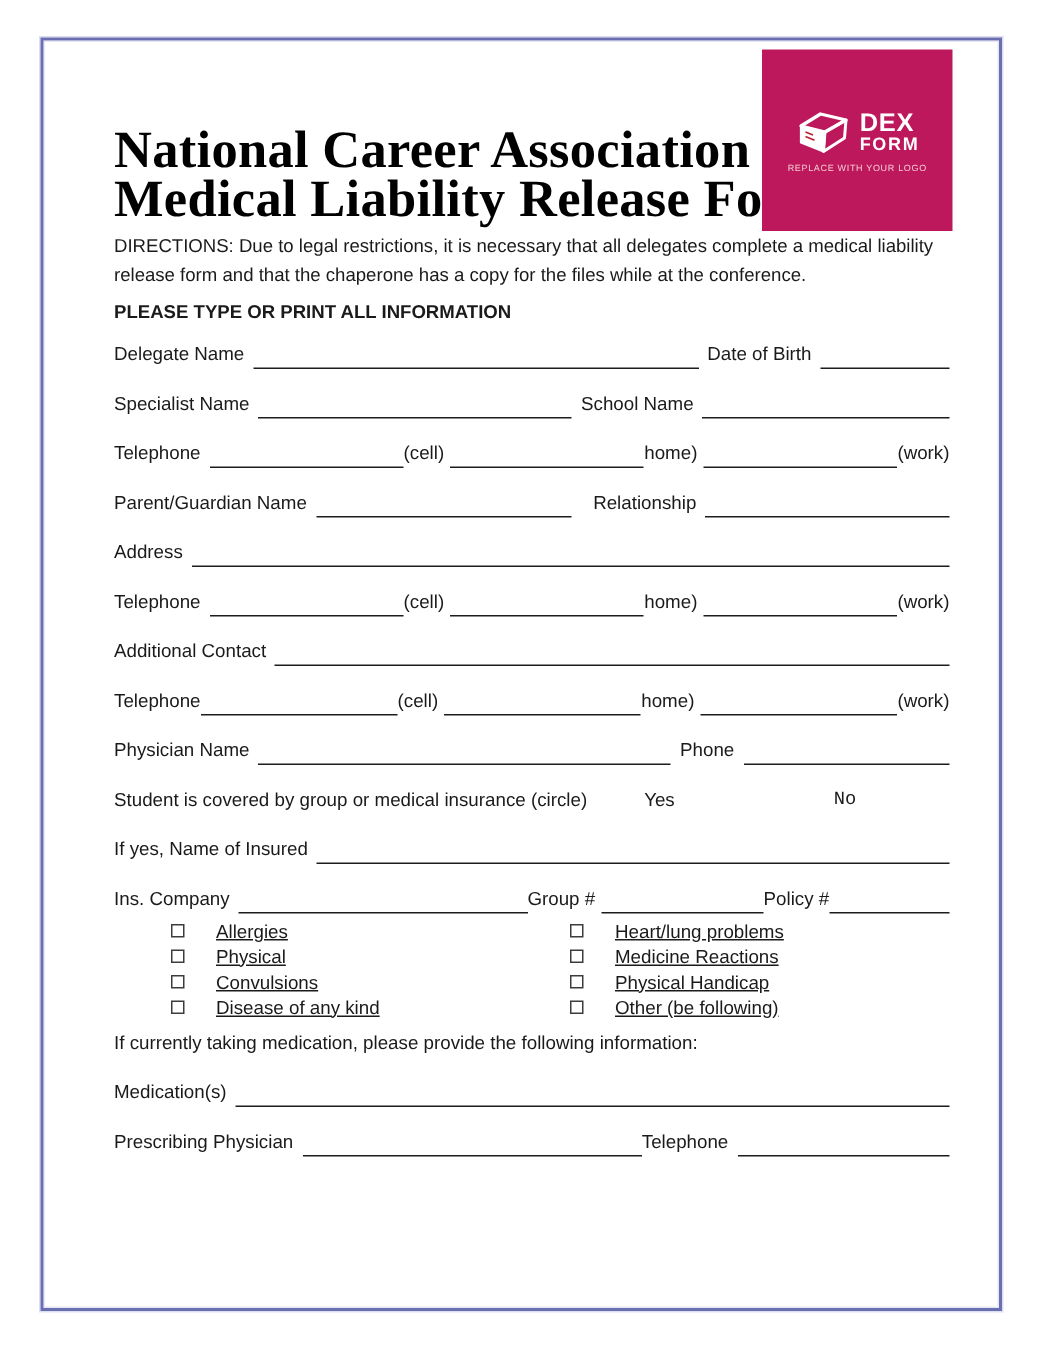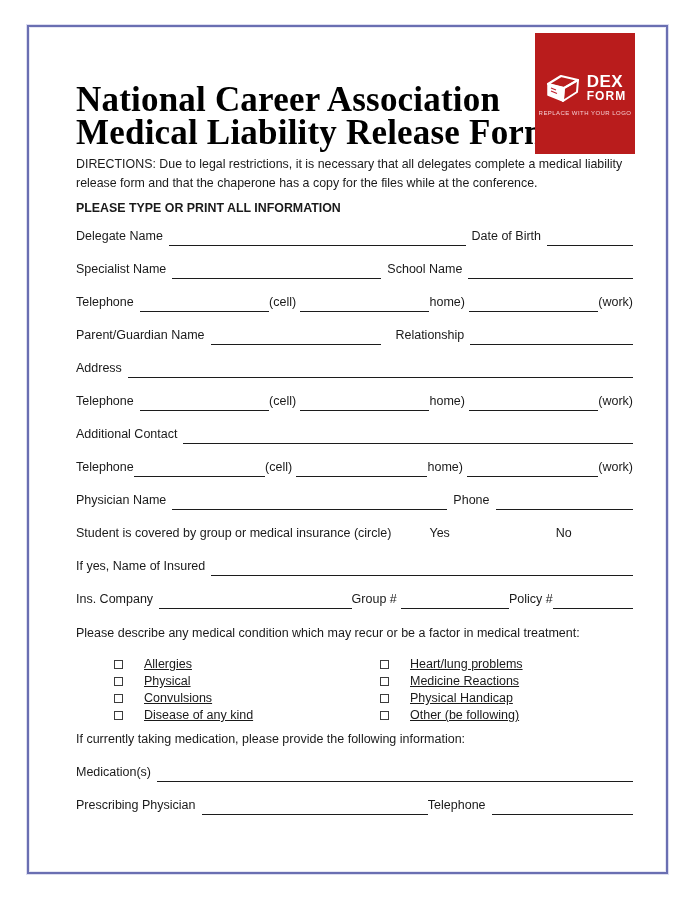--- a/index.html
+++ b/index.html
@@ -16,22 +16,22 @@
     left: 27px; top: 25px;
     width: 641px; height: 849px;
     background: #ffffff;
     border: 2px solid #6a6fb2;
     box-shadow: 0 0 0 1px #dcddf0, inset 0 0 0 1px #e6e7f4;
     padding: 0 33px 0 47px;
   }
   .logo {
     position: absolute;
     top: 6px; right: 31px;
-    width: 100px; height: 121px;
-    background: #b91c1c;
+    width: 127px; height: 121px;
+    background: #be185d;
     display: flex; flex-direction: column;
     align-items: center; justify-content: center;
   }
   .logo-main { display: flex; align-items: center; }
   .logo-words { display: flex; flex-direction: column; margin-left: 5px; color: #ffffff; font-weight: bold; }
   .logo-dex  { font-size: 17px; line-height: 16px; letter-spacing: 0.5px; }
   .logo-form { font-size: 12px; line-height: 12px; letter-spacing: 1.1px; }
   .logo-tagline {
     margin-top: 5px;
     font-size: 6px; letter-spacing: 0.45px;
@@ -82,21 +82,21 @@
     text-decoration: underline;
   }
   .cbox {
     width: 9px; height: 9px;
     border: 1.2px solid #3c3c3c;
     margin-right: 21px;
     flex: 0 0 auto;
     background: #ffffff;
   }
   .yes-opt { margin-left: 38px; }
-  .no-opt  { margin-left: 106px; }
+  .no-opt  { margin-left: 106px; font-family: Liberation Mono, monospace; }
 </style>
 </head>
 <body>
 
 <div class="page">
 
   <div class="logo">
     <div class="logo-main">
       <svg width="38" height="33" viewBox="0 0 38 33">
         <path d="M4 12 L17 4 L34 8 L20 16 Z" fill="none" stroke="#ffffff" stroke-width="2.2" stroke-linejoin="round"></path>
@@ -202,21 +202,20 @@
 
   <div class="row">
     <span class="lbl">Ins. Company</span>
     <span class="line" style="flex:2.4 1 0"></span>
     <span class="seg">Group #</span>
     <span class="line" style="flex:1.35 1 0"></span>
     <span>Policy #</span>
     <span class="line" style="flex:1 1 0"></span>
   </div>
 
-  <p class="static-note">Please describe any medical condition which may recur or be a factor in medical treatment:</p>
 
   <div class="cond-grid">
     <div class="cond-item">
       <span class="cbox"></span>
       <span>Allergies</span>
     </div>
     <div class="cond-item">
       <span class="cbox"></span>
       <span>Heart/lung problems</span>
     </div>

